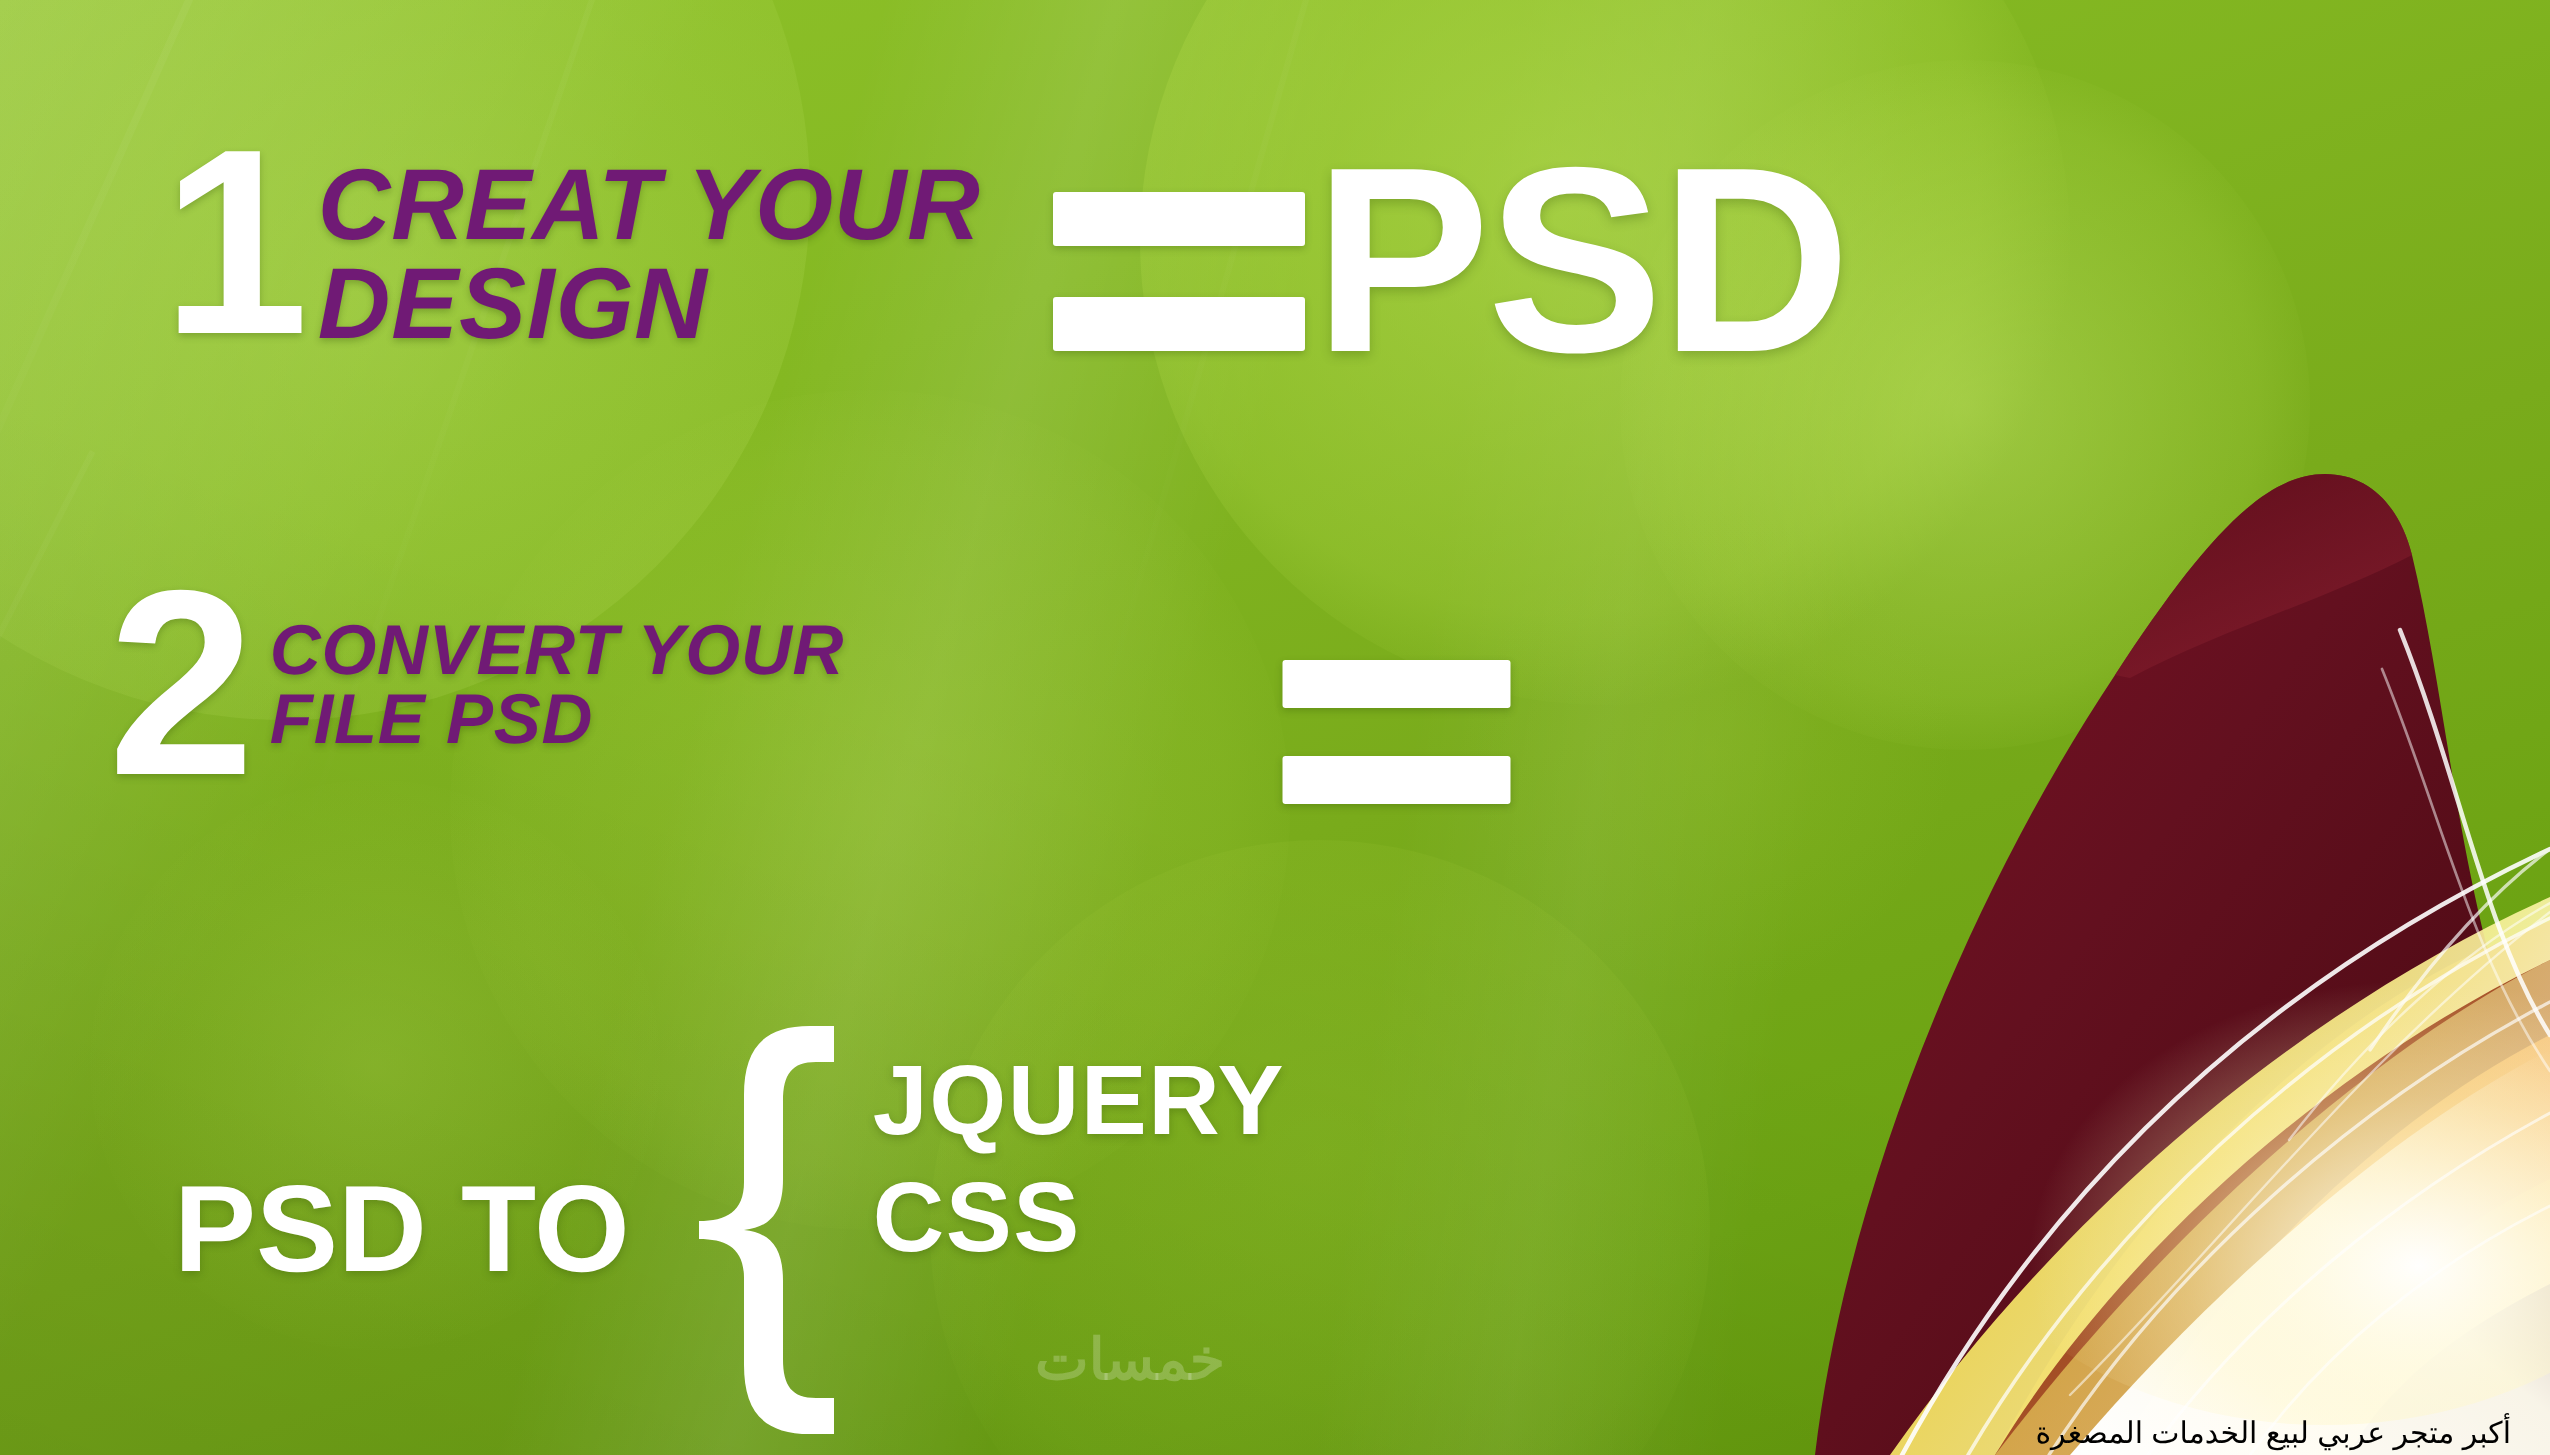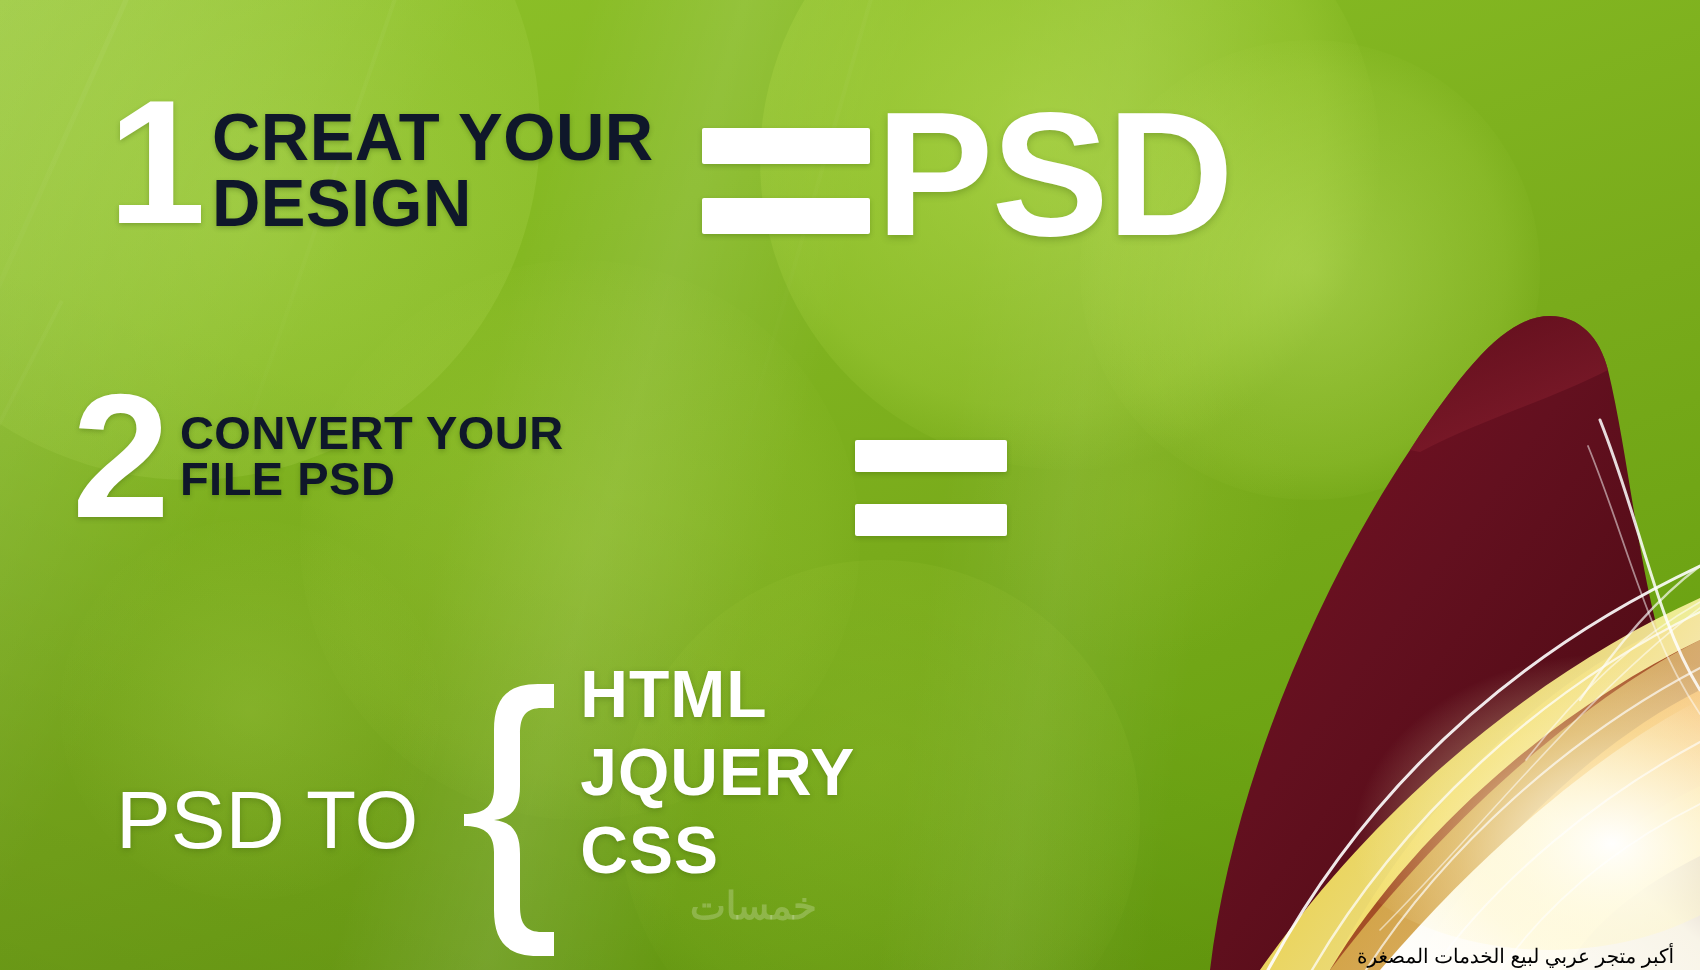--- a/index.html
+++ b/index.html
@@ -63,26 +63,27 @@
   .row { position: absolute; }
 
   .bignum {
     color: #ffffff;
     font-weight: 700;
     line-height: 0.82;
     letter-spacing: -2px;
     text-shadow: 0 2px 5px rgba(40,70,0,0.28);
   }
   .caption {
-    color: #0f172a;
+    color: #701a75;
     font-weight: 700;
     letter-spacing: 0.5px;
     line-height: 0.98;
     text-transform: uppercase;
     text-shadow: 0 2px 5px rgba(40,70,0,0.30);
+    font-style: italic;
   }
   .caption .l2 { display: block; }
 
   
   #step1 { left: 108px; top: 88px; display: flex; align-items: flex-start; }
   #step1 .bignum { font-size: 176px; margin-right: 8px; margin-top: 2px; }
   #step1 .caption { font-size: 67px; margin-top: 16px; }
 
   
   #step2 { left: 72px; top: 382px; display: flex; align-items: flex-start; }
@@ -114,21 +115,21 @@
     letter-spacing: -2px;
     line-height: 1;
     text-shadow: 0 3px 7px rgba(40,70,0,0.26);
     text-align: right;
   }
 
   
   #psd-to-block { position: absolute; left: 116px; top: 588px; display: flex; align-items: center; }
   #psd-to-label {
     font-size: 82px;
-    font-weight: 400;
+    font-weight: 700;
     color: #ffffff;
     letter-spacing: 0px;
     text-shadow: 0 2px 6px rgba(40,70,0,0.28);
     white-space: nowrap;
     margin-top: 96px;
   }
   #brace-wrap { margin-left: 20px; margin-top: 96px; }
   #brace-svg { display: block; }
   #tech-list {
     margin-left: 26px;
@@ -262,21 +263,20 @@
                  C 74 134, 82 124, 82 102
                  L 82 50
                  C 82 32, 88 24, 104 24
                  L 116 24
                  L 116 0
                  Z"></path>
       </svg>
     </div>
 
     <div id="tech-list">
-      <div class="tech">HTML</div>
       <div class="tech">JQUERY</div>
       <div class="tech">CSS</div>
     </div>
   </div>
 
   <div id="watermark">خمسات</div>
 
   <svg id="swoosh" viewBox="0 0 620 970" preserveAspectRatio="none">
     <defs>
       <linearGradient id="gMaroon" x1="0" y1="0" x2="1" y2="1">

